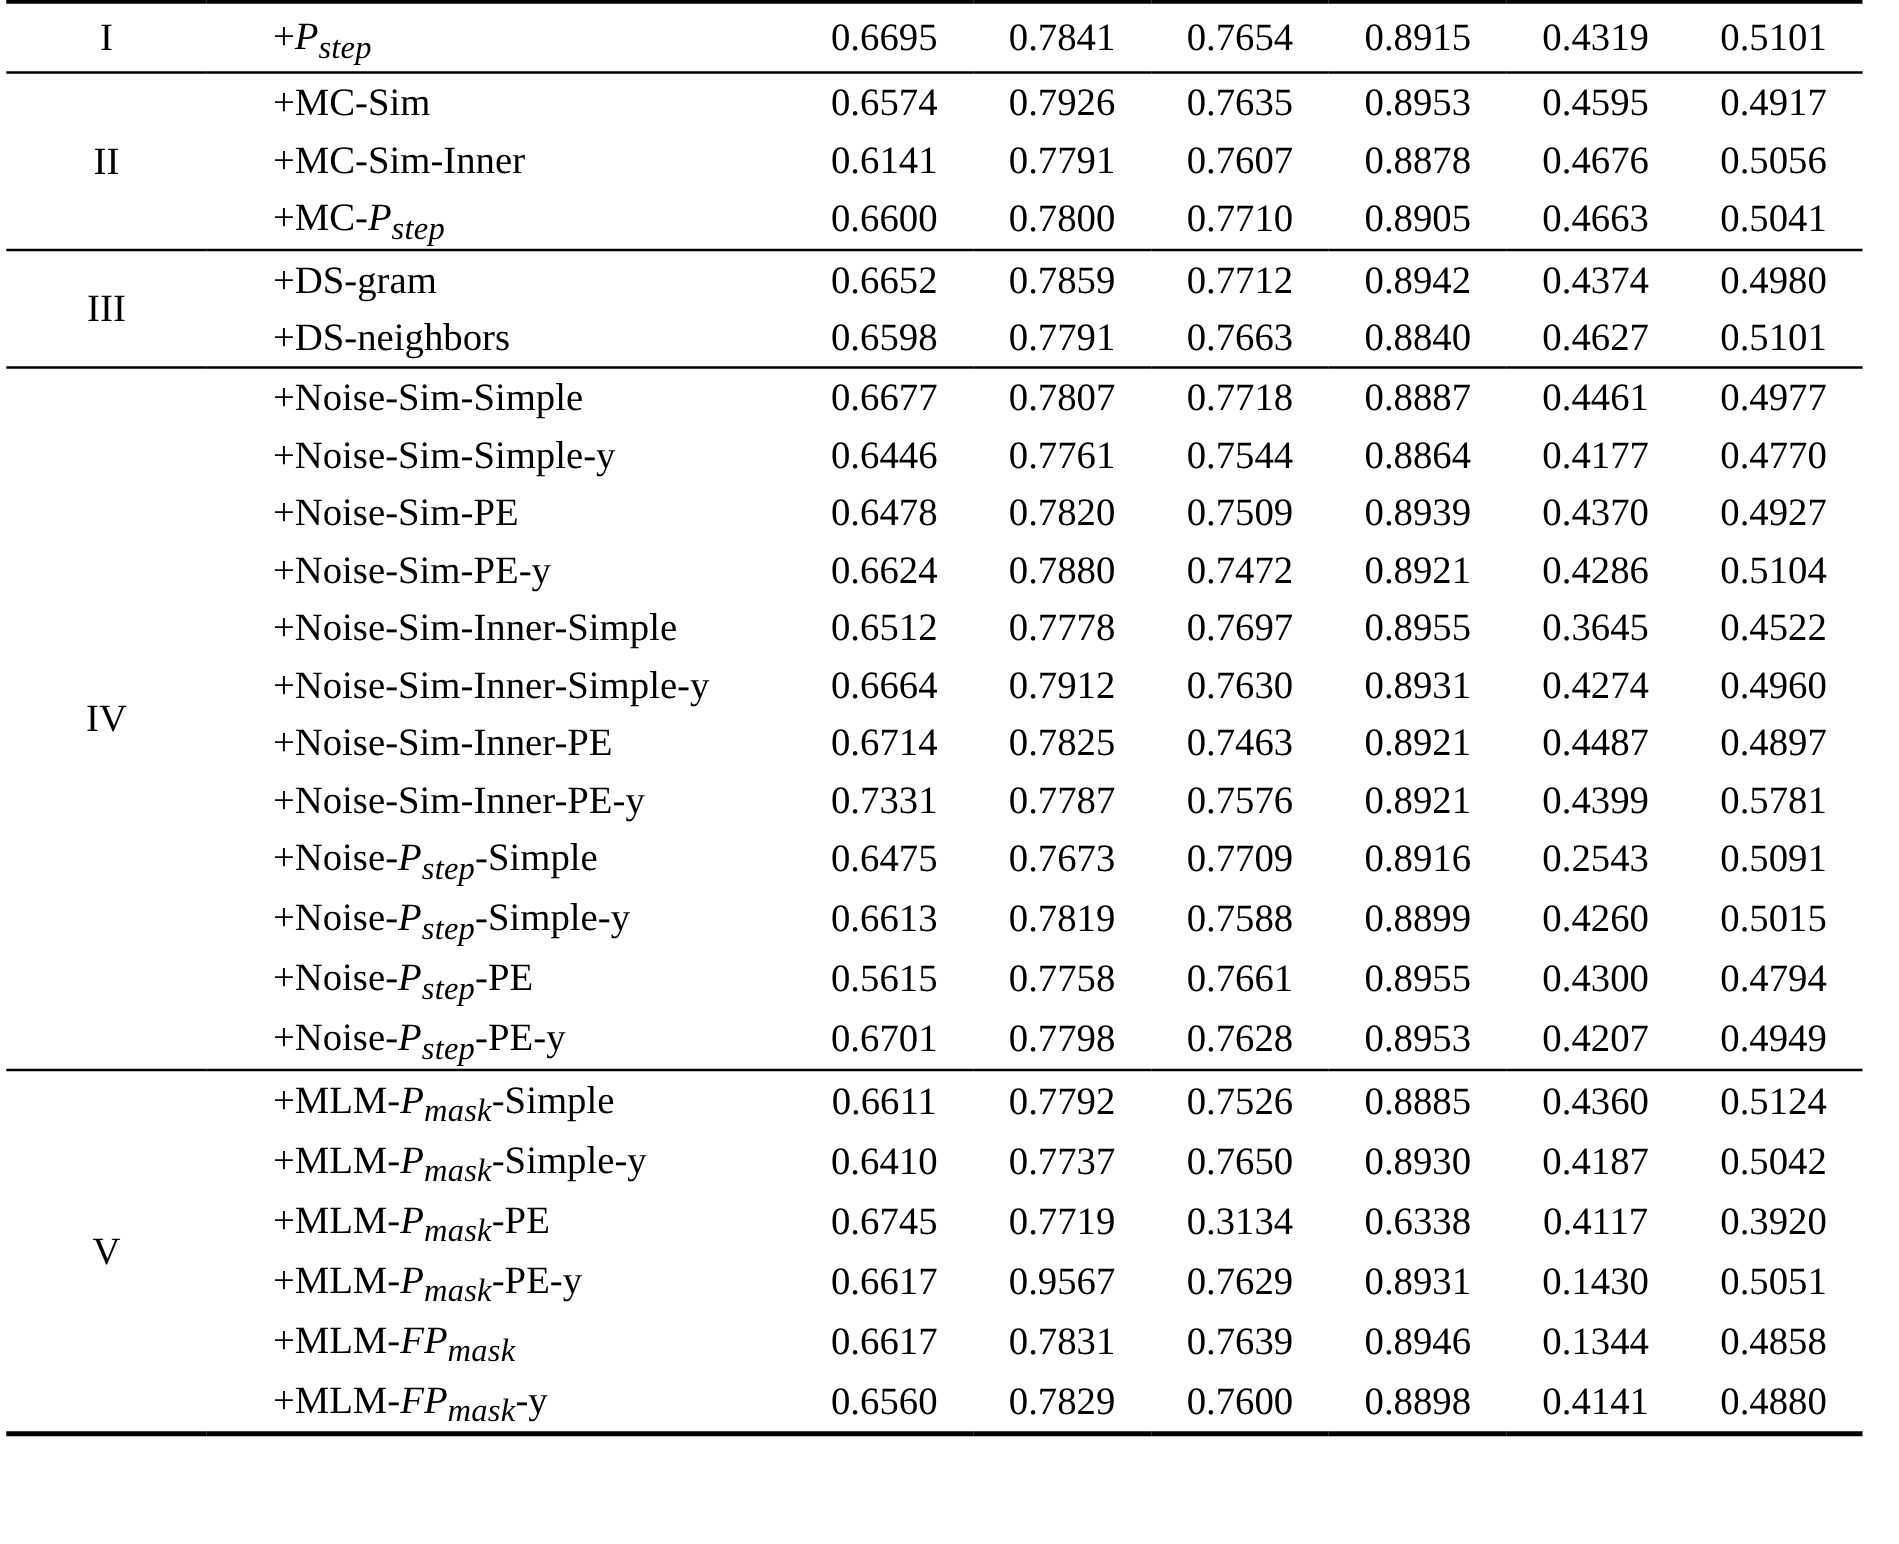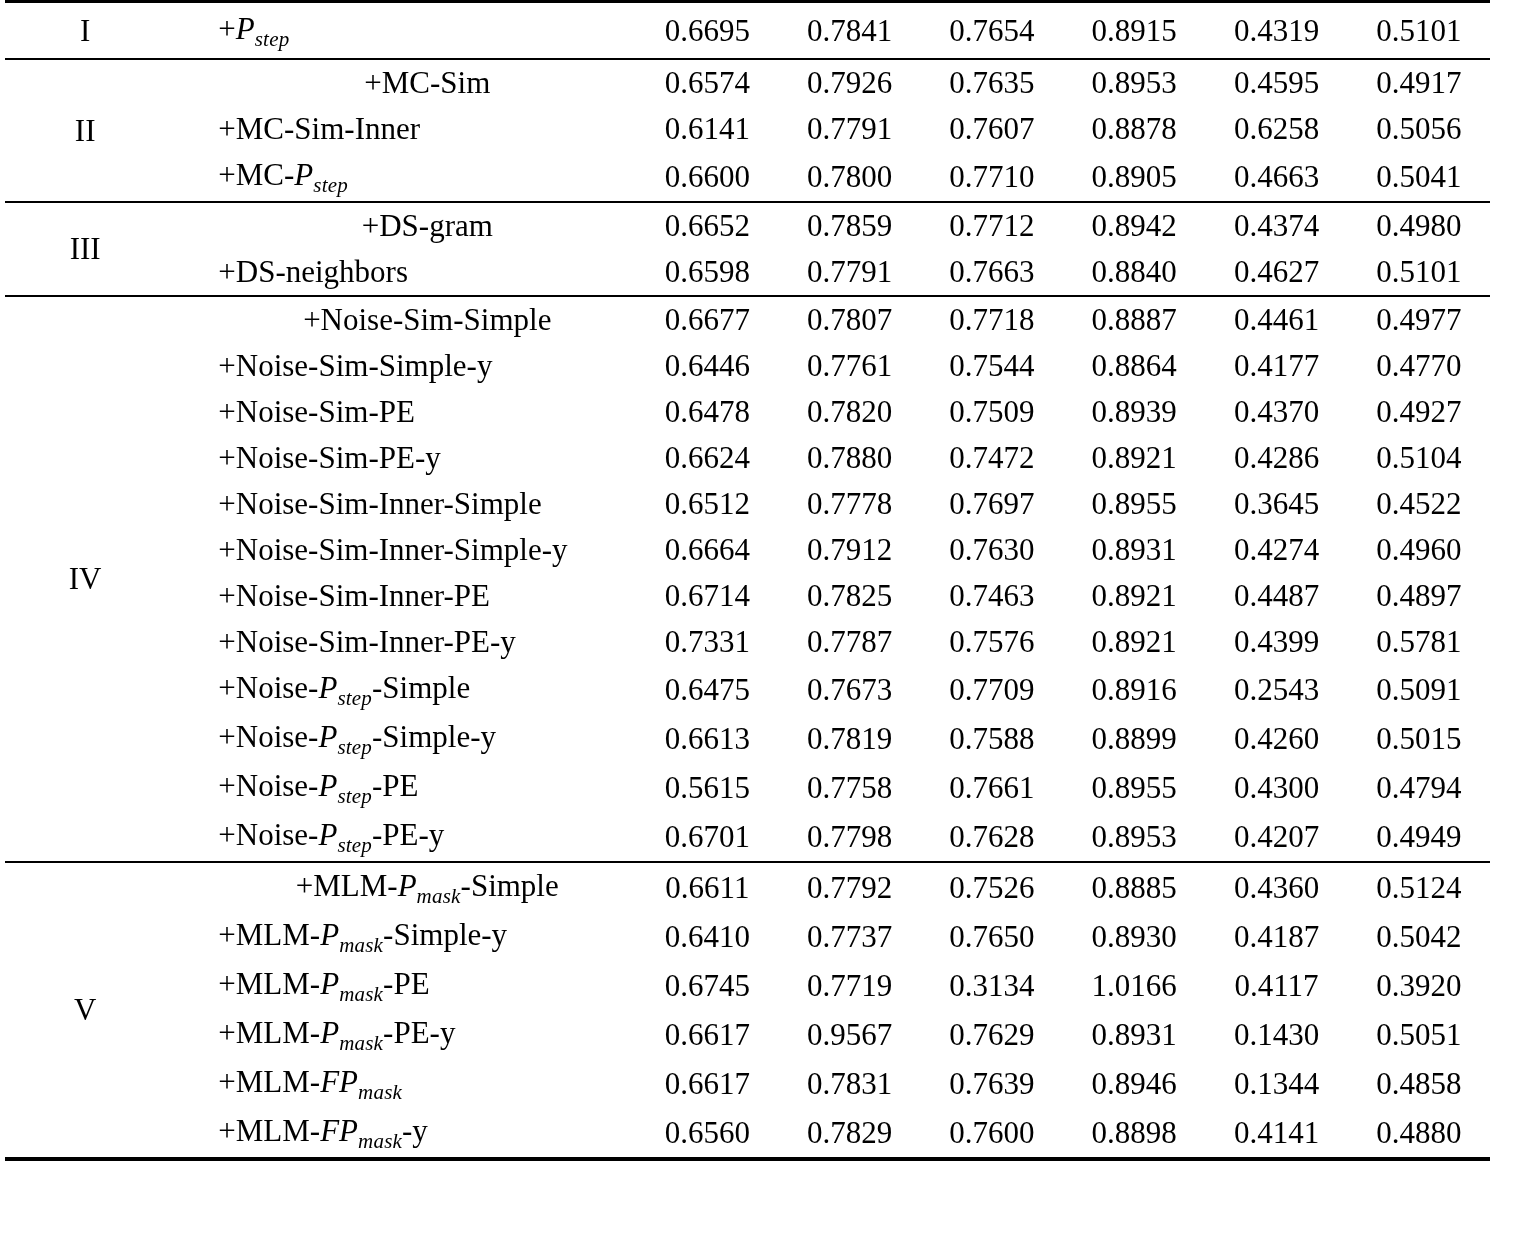--- a/index.html
+++ b/index.html
@@ -25,21 +25,21 @@
 
   table.ablation {
     border-collapse: collapse;
     width: 1485px;
     margin-left: 5px;
     table-layout: fixed;
   }
 
   
   tr.rule-top > td { border-top: 3.5px solid #000; }
-  tr.rule-mid > td { border-top: 2.6px solid #000; text-align: center; }
+  tr.rule-mid > td { border-top: 2.6px solid #000; }
   tr.rule-bottom-spacer > td { border-top: 4px solid #000; height: 6px; }
 
   td {
     padding: 0;
     vertical-align: middle;
     font-size: 31px;
     line-height: 46px;
     height: 46px;
     white-space: nowrap;
   }
@@ -72,21 +72,21 @@
 
   
   .mvar {
     font-family: "Liberation Serif", "DejaVu Serif", serif;
     font-style: italic;
     font-size: 31px;
   }
   .msub {
     font-family: "Liberation Serif", "DejaVu Serif", serif;
     font-style: italic;
-    font-size: 21px;
+    font-size: 26px;
     vertical-align: baseline;
     position: relative;
     top: 7px;
     letter-spacing: 0.2px;
   }
 
   
   tr.first-row td { height: 52px; line-height: 52px; }
 </style>
 </head>
@@ -114,21 +114,21 @@
           <td class="num b">0.8953</td>
           <td class="num">0.4595</td>
           <td class="num">0.4917</td>
         </tr>
         <tr>
           <td class="method"><span>+MC-Sim-Inner</span></td>
           <td class="num">0.6141</td>
           <td class="num">0.7791</td>
           <td class="num">0.7607</td>
           <td class="num">0.8878</td>
-          <td class="num b">0.6258</td>
+          <td class="num b">0.4676</td>
           <td class="num b">0.5056</td>
         </tr>
         <tr>
           <td class="method"><span>+MC-</span><span class="mvar">P</span><span class="msub">step</span></td>
           <td class="num b">0.6600</td>
           <td class="num">0.7800</td>
           <td class="num b">0.7710</td>
           <td class="num">0.8905</td>
           <td class="num">0.4663</td>
           <td class="num">0.5041</td>
@@ -278,21 +278,21 @@
           <td class="num b">0.7650</td>
           <td class="num">0.8930</td>
           <td class="num">0.4187</td>
           <td class="num">0.5042</td>
         </tr>
         <tr>
           <td class="method"><span>+MLM-</span><span class="mvar">P</span><span class="msub">mask</span><span>-PE</span></td>
           <td class="num b">0.6745</td>
           <td class="num">0.7719</td>
           <td class="num">0.3134</td>
-          <td class="num">1.0166</td>
+          <td class="num">0.6338</td>
           <td class="num">0.4117</td>
           <td class="num">0.3920</td>
         </tr>
         <tr>
           <td class="method"><span>+MLM-</span><span class="mvar">P</span><span class="msub">mask</span><span>-PE-y</span></td>
           <td class="num">0.6617</td>
           <td class="num">0.9567</td>
           <td class="num">0.7629</td>
           <td class="num">0.8931</td>
           <td class="num">0.1430</td>

